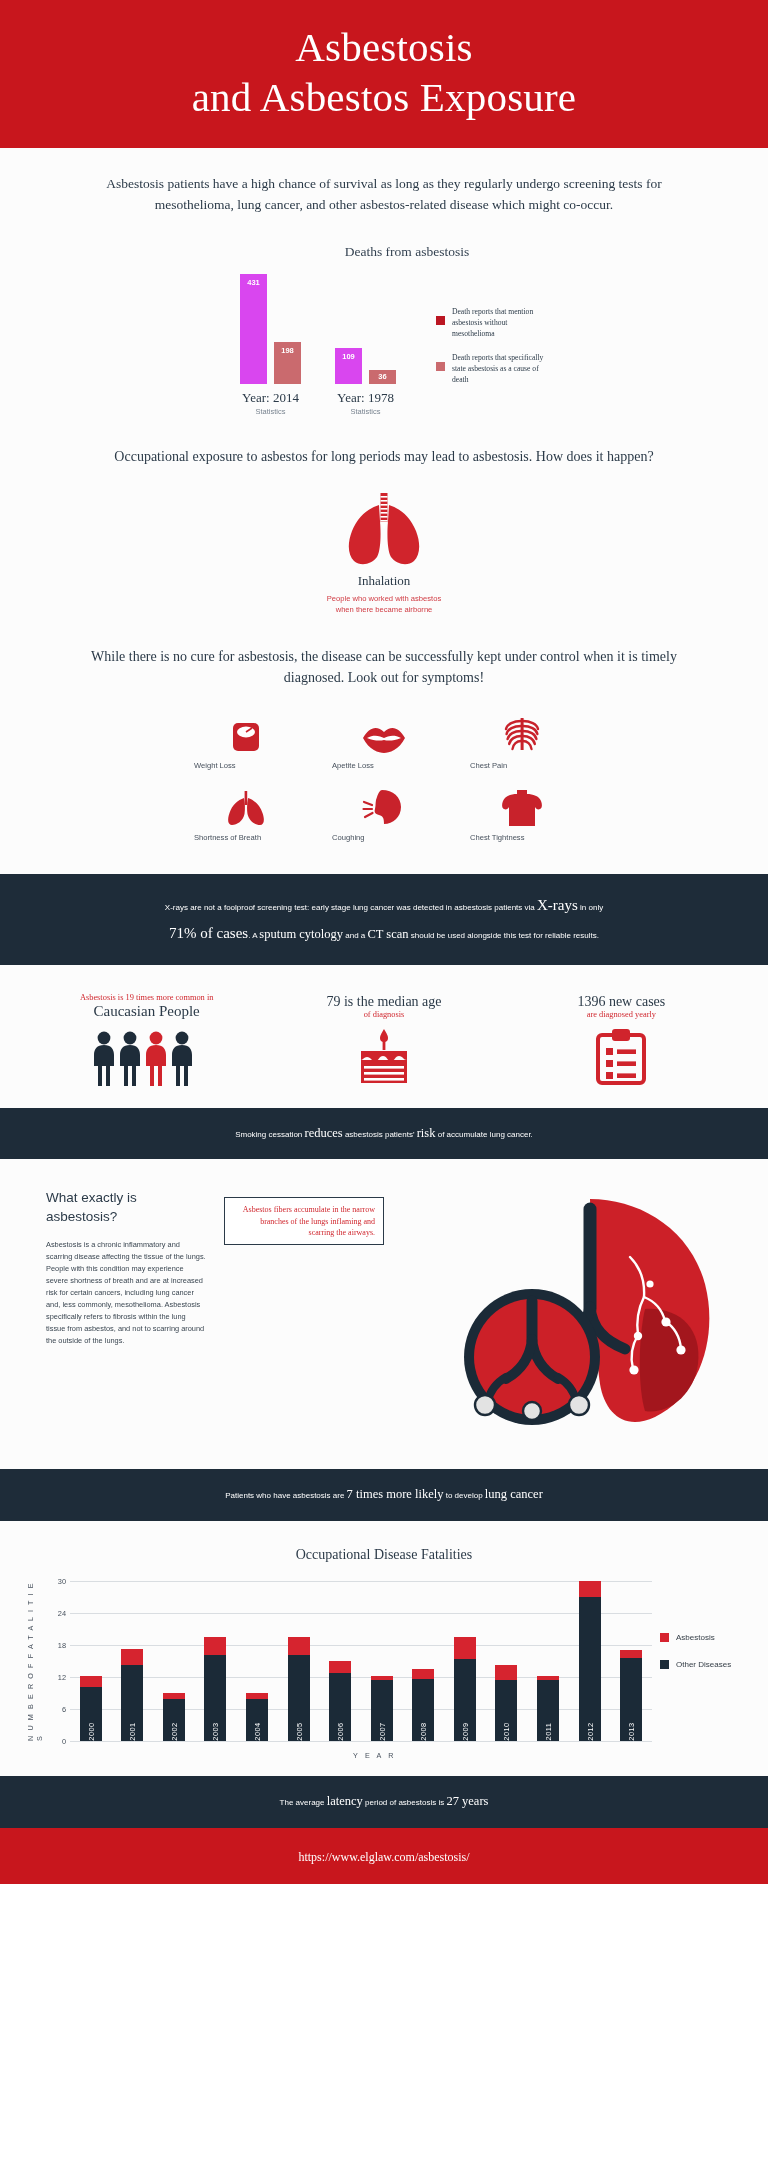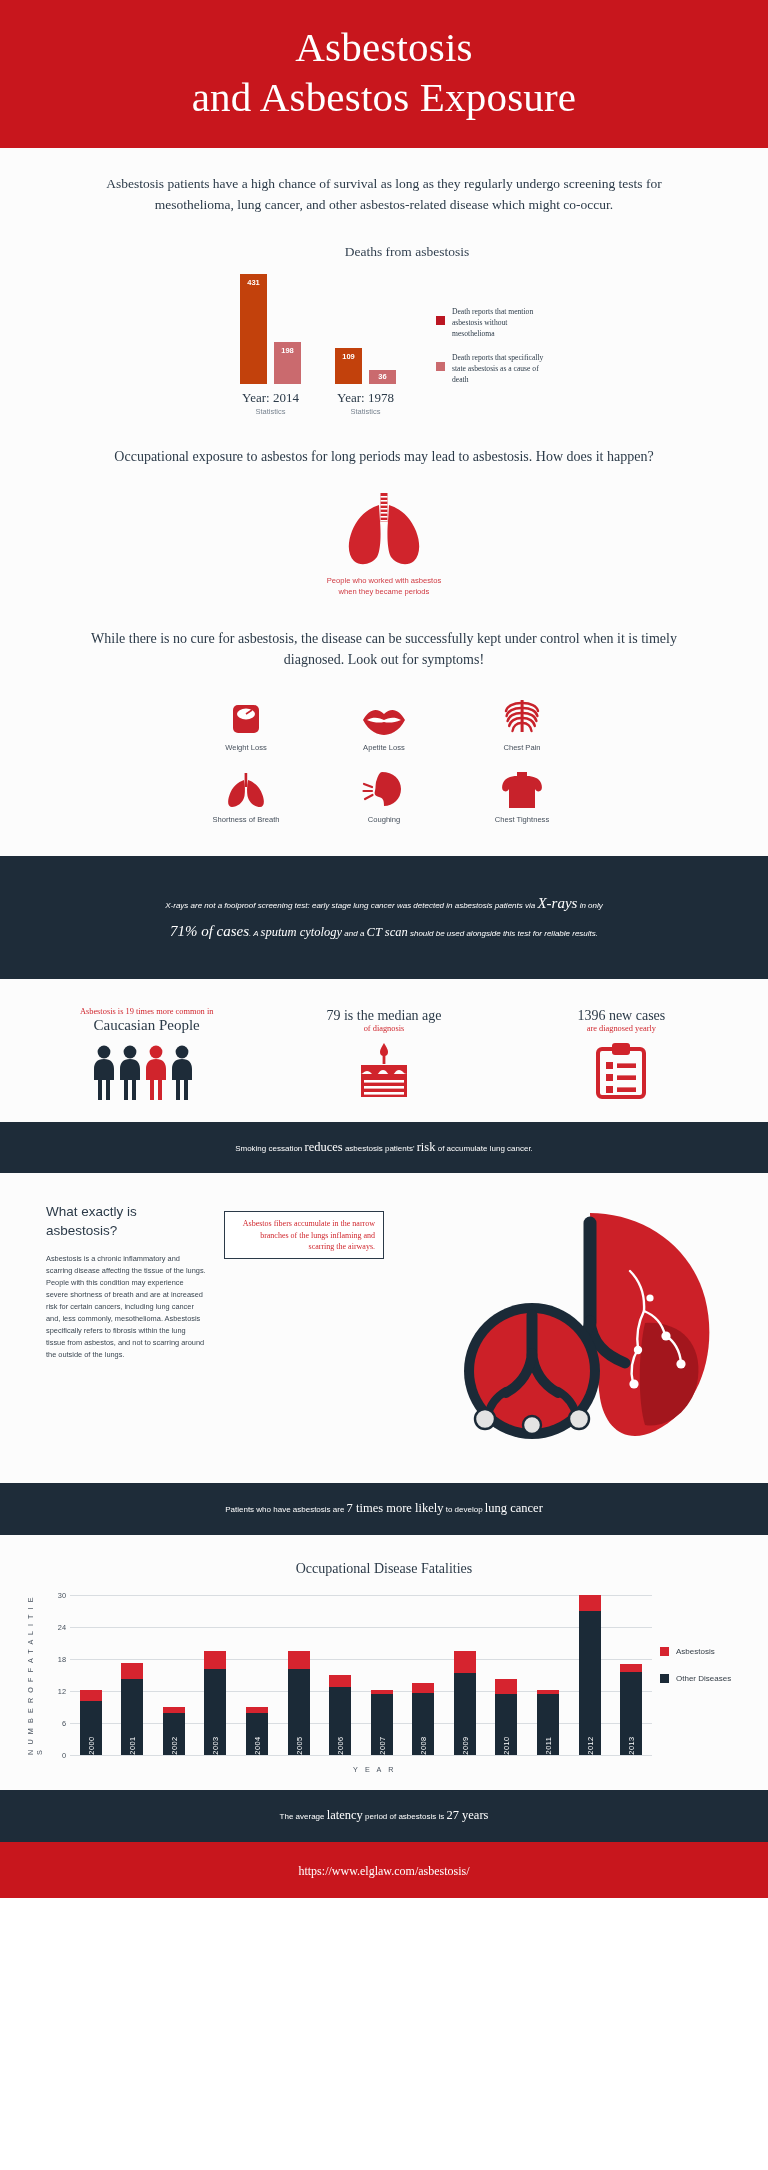--- a/index.html
+++ b/index.html
@@ -69,21 +69,21 @@
   .c1-bar {
     width: 27px; position: relative;
     display: flex; justify-content: center;
   }
   .c1-bar .val {
     position: absolute; top: 4px; left: 0; right: 0;
     text-align: center;
     font-family: "Liberation Sans", sans-serif;
     font-size: 7.5px; font-weight: bold; color: #fff;
   }
-  .c1-bar.dark { background: #c2410c; }
+  .c1-bar.dark { background: #d946ef; }
   .c1-bar.lite { background: #ca6a6e; }
   .c1-xlabel { font-size: 13px; color: #2b3a48; margin-top: 6px; }
   .c1-xsub { font-size: 7.5px; color: #7a8591; font-family: "Liberation Sans", sans-serif; margin-top: 1px; }
 
   .c1-legend { margin-left: 40px; margin-bottom: 18px; }
   .c1-leg-item { display: flex; align-items: flex-start; gap: 7px; margin-bottom: 13px; }
   .c1-sw { width: 9px; height: 9px; flex: 0 0 9px; margin-top: 10px; }
   .c1-sw.dark { background: #bb1622; }
   .c1-sw.lite { background: #ca6a6e; }
   .c1-leg-txt { font-size: 7.6px; line-height: 1.45; color: #2b3a48; max-width: 96px; }
@@ -92,37 +92,37 @@
   .inhale { text-align: center; margin-top: 24px; }
   .inhale-label { font-size: 13px; color: #2b3a48; margin-top: 2px; }
   .inhale-sub {
     color: #d03a42; font-family: "Liberation Sans", sans-serif;
     font-size: 7.6px; line-height: 1.5; margin-top: 4px;
   }
 
   
   .symptoms { margin-top: 26px; }
   .sym-row { display: flex; justify-content: center; gap: 34px; margin-bottom: 16px; }
-  .sym { width: 104px; text-align: center; }
+  .sym { width: 104px; text-align: left; }
   .sym-ico { height: 40px; display: flex; align-items: flex-end; justify-content: center; }
   .sym-label {
     font-family: "Liberation Sans", sans-serif;
     font-size: 7.6px; color: #46505c; margin-top: 7px;
   }
 
   
   .band {
     background: #1e2c39; color: #fff;
     text-align: center;
     padding: 16px 60px;
   }
   .band p { font-family: "Liberation Sans", sans-serif; font-size: 8px; line-height: 1.9; }
   .band .big { font-family: "Liberation Serif", serif; font-size: 15px; }
   .band .mid { font-family: "Liberation Serif", serif; font-size: 12.5px; }
-  .band.one { padding: 33px 70px; font-style: italic; }
+  .band.one { padding: 17px 70px; }
   .band.slim { padding: 14px 60px; }
 
   
   .stats { display: flex; padding: 20px 28px 22px 28px; }
   .stat { flex: 1; text-align: center; margin-top: 8px; }
   .stat .red-sm {
     color: #d0272e; font-size: 8.4px; font-family: "Liberation Serif", serif;
   }
   .stat .big {
     font-size: 15px; color: #2b3a48; font-family: "Liberation Serif", serif;
@@ -281,23 +281,24 @@
           <rect x="44.5" y="13" width="7" height="1.6"></rect>
             <rect x="44.5" y="17" width="7" height="1.6"></rect>
           <rect x="44.5" y="21" width="7" height="1.6"></rect>
             <rect x="44.5" y="25" width="7" height="1.6"></rect>
           <rect x="44.5" y="29" width="7" height="1.6"></rect>
         </g>
         <path d="M43 14 C33 17,22 25,16 40 C11 53,12 64,18 70 C25 76,36 73,41 66 C45 59,45 42,44 30 Z" fill="#d0242c"></path>
         <path d="M53 14 C63 17,74 25,80 40 C85 53,84 64,78 70 C71 76,60 73,55 66 C51 59,51 42,52 30 Z" fill="#d0242c"></path>
         <path d="M44 31 L48 38 L52 31 Z" fill="#fff"></path>
       </svg>
+      <div class="inhale-label">Inhalation</div>
       <div class="inhale-sub">
         <div>People who worked with asbestos</div>
-        <div>when they became periods</div>
+        <div>when there became airborne</div>
       </div>
     </div>
 
     <p class="section-q">While there is no cure for asbestosis, the disease can be successfully kept under control when it is timely diagnosed. Look out for symptoms!</p>
 
     <div class="symptoms">
       <div class="sym-row">
 
         <div class="sym">
           <div class="sym-ico">

